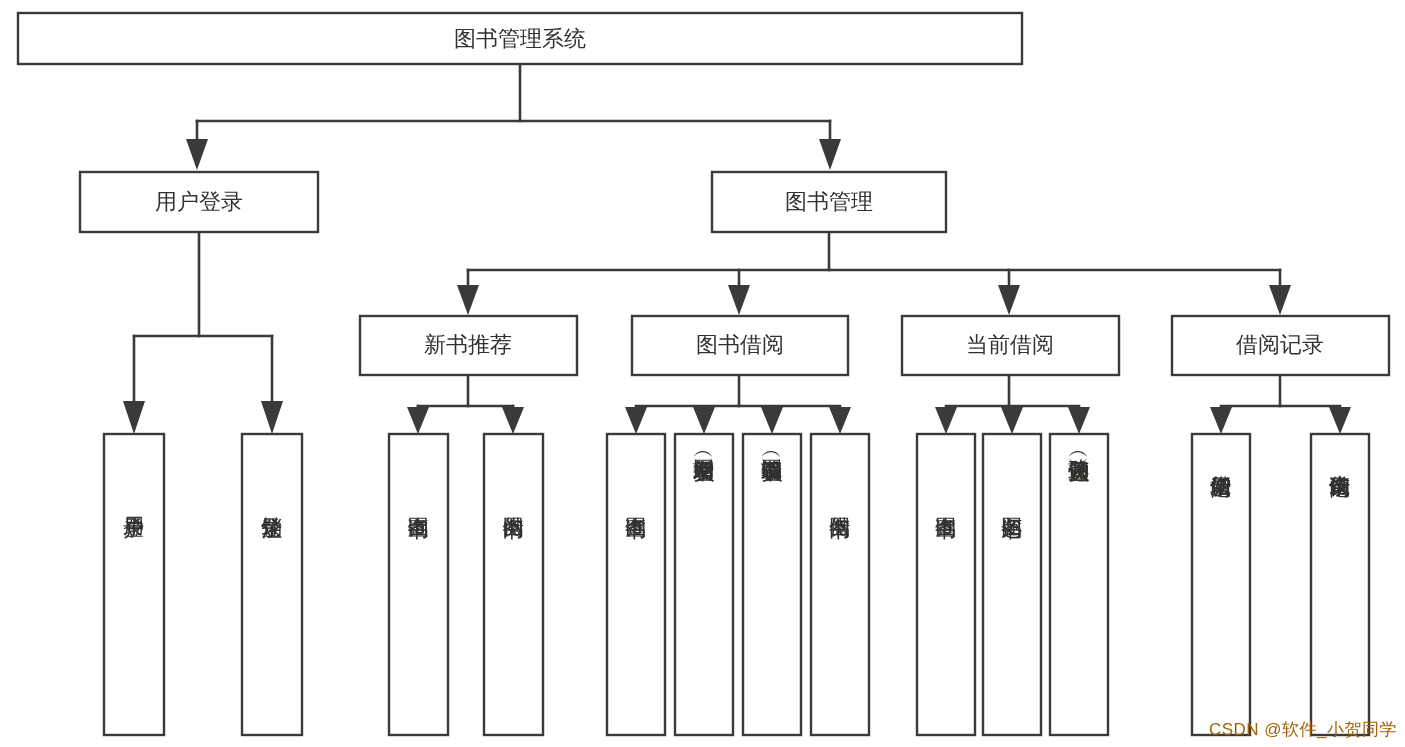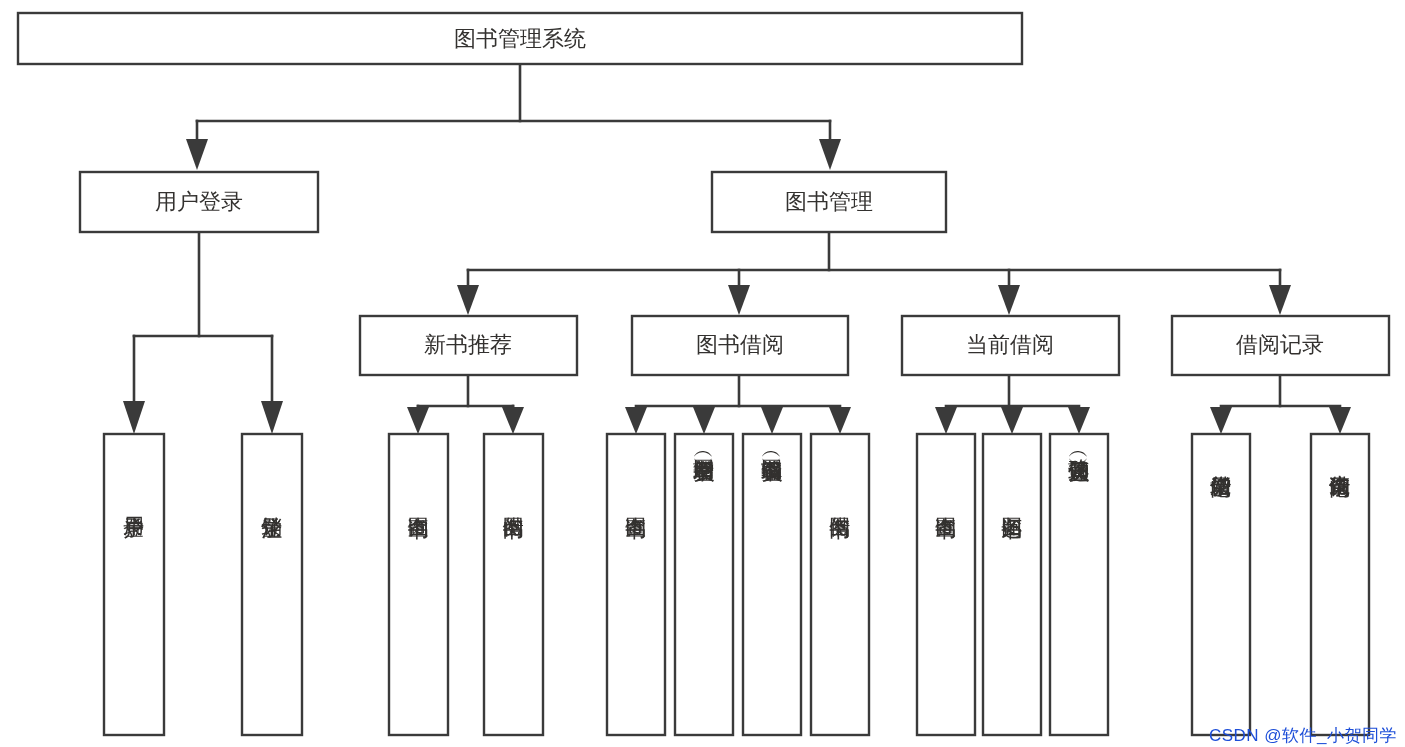--- a/index.html
+++ b/index.html
@@ -63,24 +63,24 @@
     font-size: 21px;
     line-height: 1.13;
     writing-mode: vertical-rl;
     text-orientation: upright;
     white-space: nowrap;
     letter-spacing: 0.5px;
   }
   .watermark {
     position: absolute;
     right: 8px;
-    bottom: 0;
+    bottom: 6px;
     font-family: "Liberation Sans", "DejaVu Sans", sans-serif;
     font-size: 17px;
-    color: #1d4ed8;
+    color: #a16207;
     letter-spacing: 0.5px;
     white-space: nowrap;
   }
 </style>
 </head>
 <body>
 
 <div id="diagram-root">
 
   <svg id="tree-svg" viewBox="0 0 1405 747">

